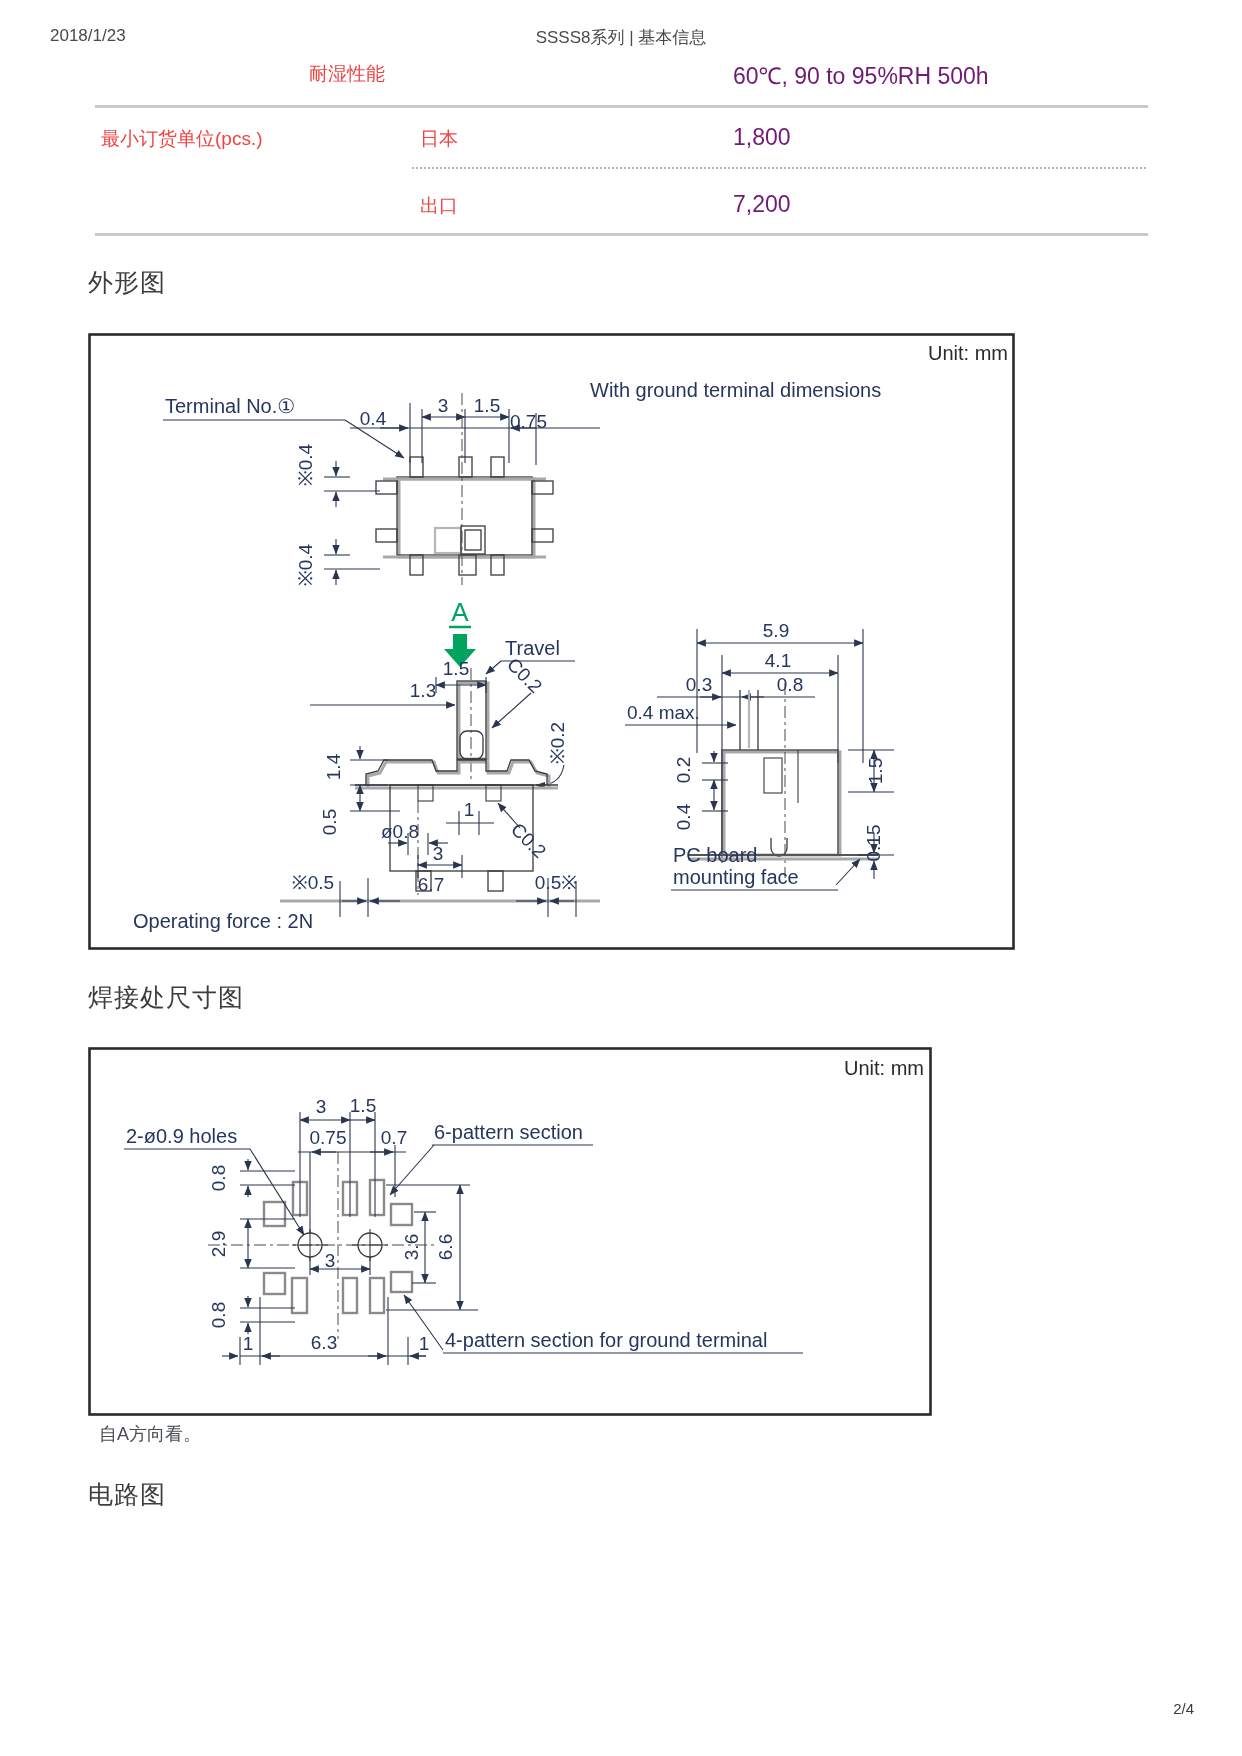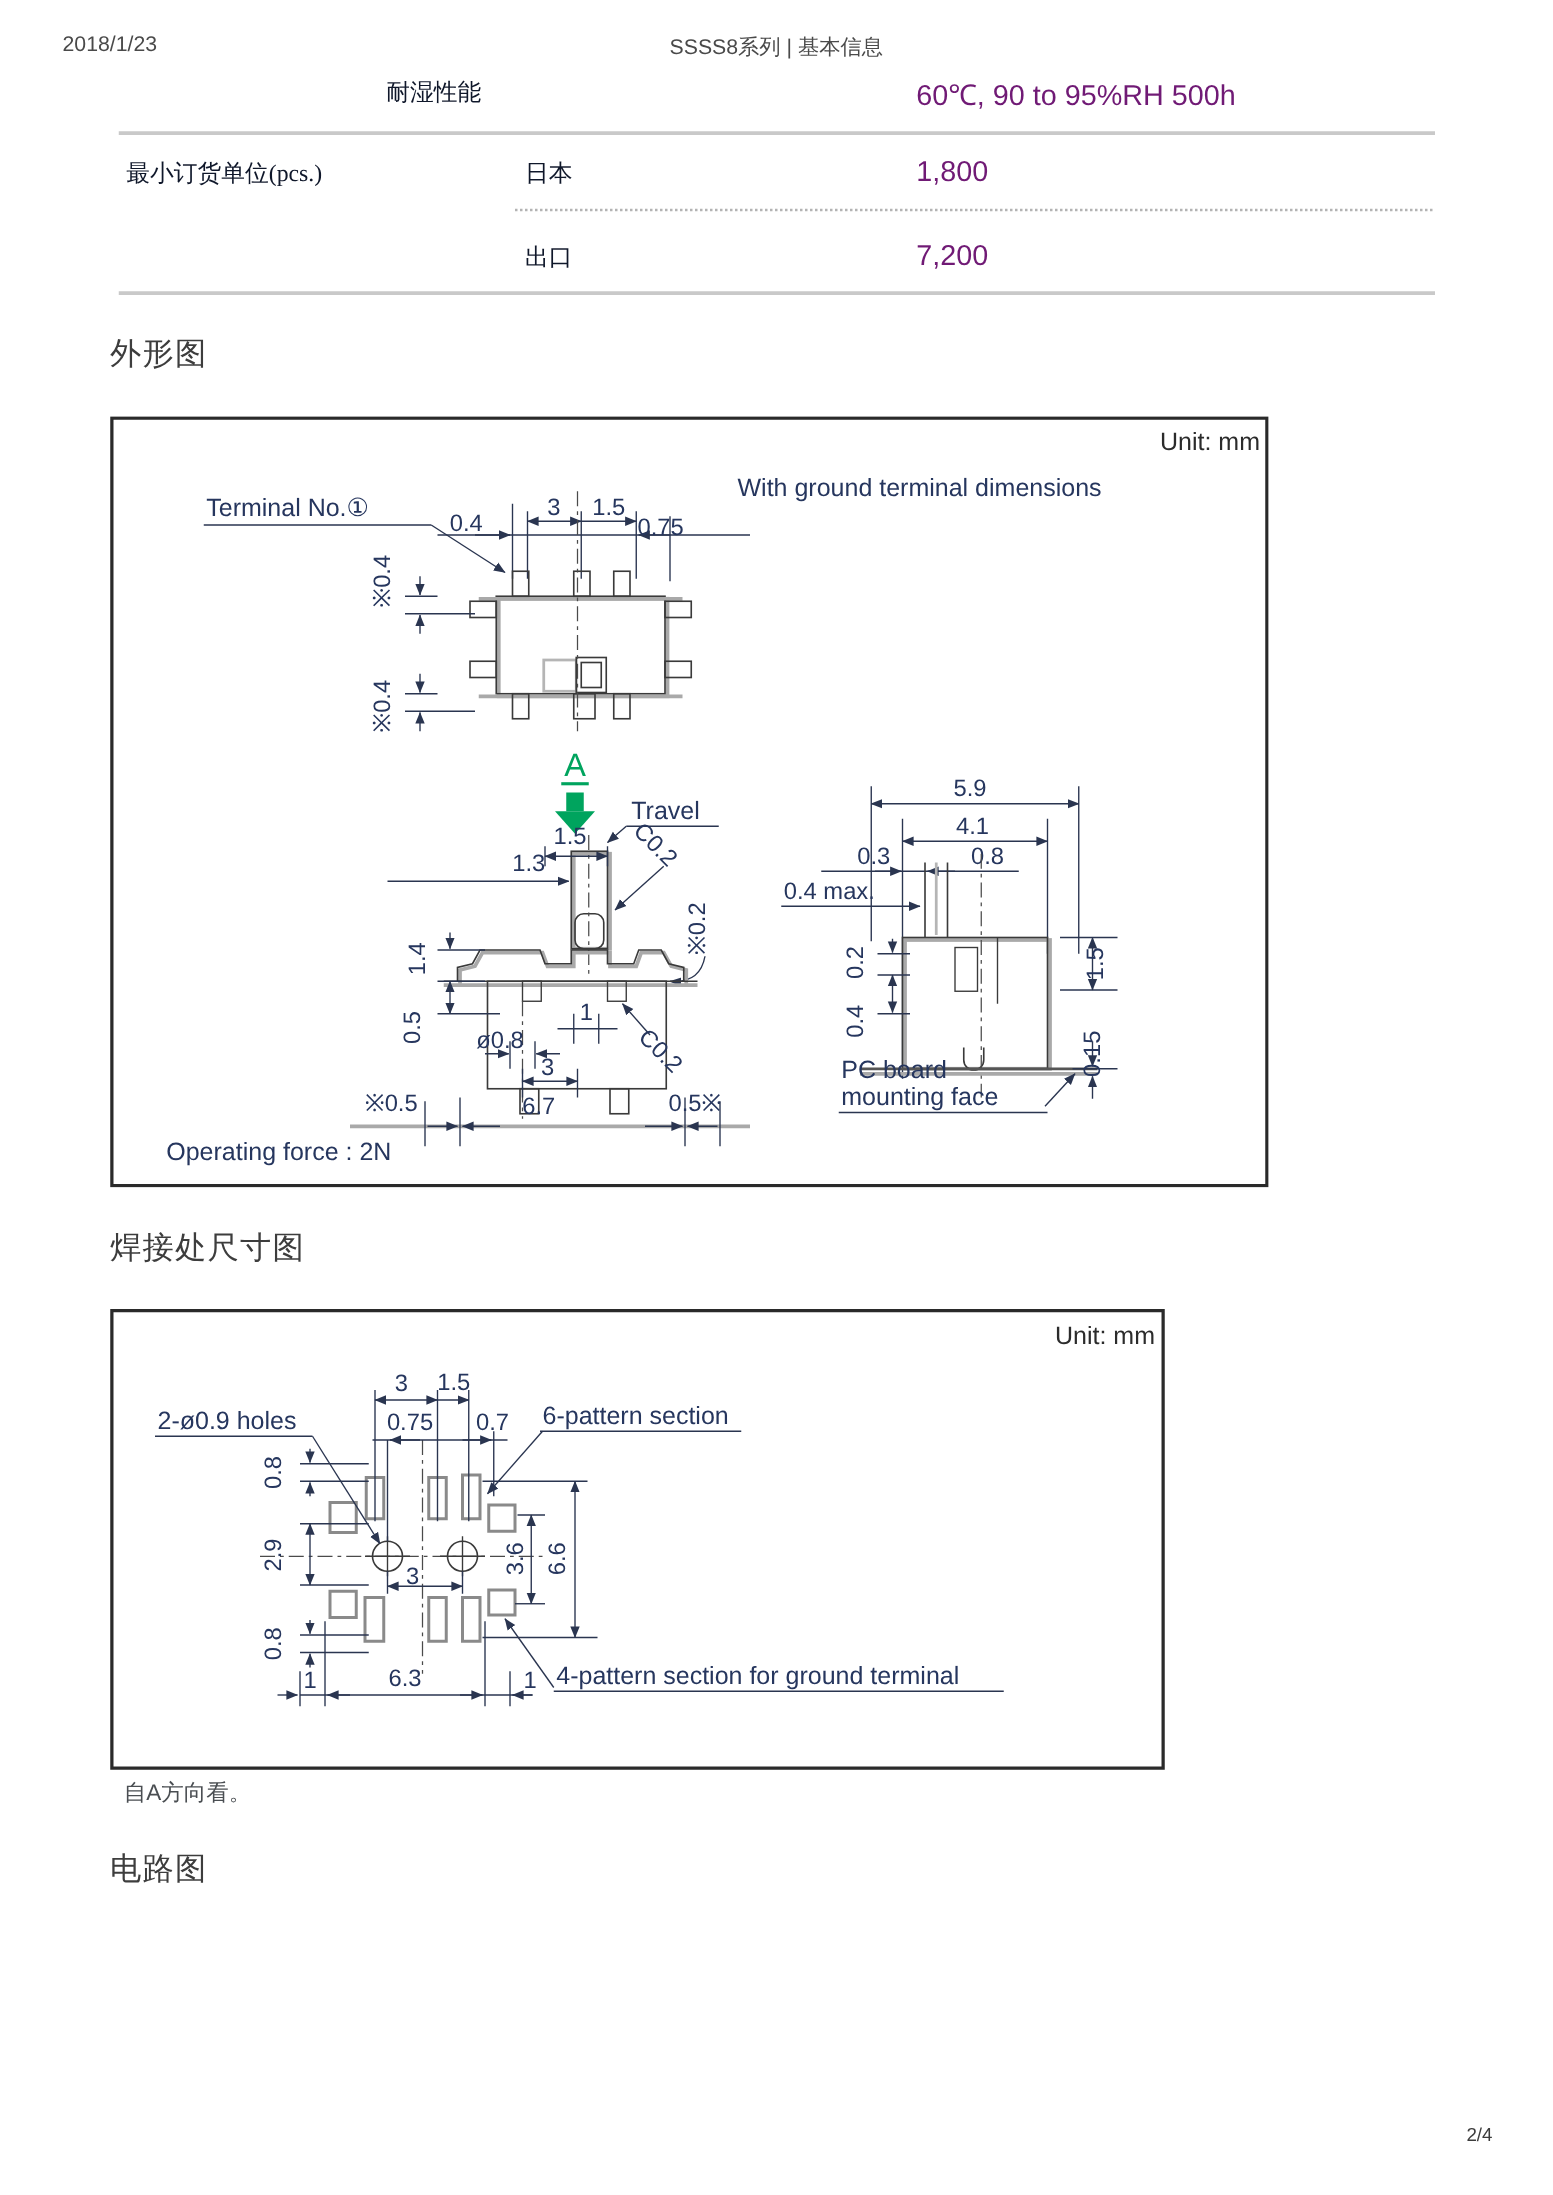--- a/index.html
+++ b/index.html
@@ -1,20 +1,20 @@
 <!DOCTYPE html>
 <html><head>
 <meta charset="utf-8">
 <style>
   html,body{margin:0;padding:0;background:#fff;}
   .page{position:relative;width:1242px;height:1756px;background:#ffffff;overflow:hidden;
         font-family:"Liberation Sans",sans-serif;color:#54585c;}
   .abs{position:absolute;}
   .hdr{font-size:17px;color:#4a4a4a;}
-  .cell{font-size:19px;color:#0f172a;white-space:nowrap;font-family:Liberation Serif, serif;}
+  .cell{font-size:19px;color:#ef4444;white-space:nowrap;}
   .val{font-size:23px;color:#701a75;}
   .secthead{font-size:25px;color:#3d3d3d;letter-spacing:1px;}
   .rule{background:#c9c9c9;height:3px;}
   .dotted{border-top:2px dotted #b3b3b3;height:0;}
   .note{font-size:18px;color:#4a4e52;text-align:right;}
   .foot{font-size:15px;color:#3c3c3c;}
   
   svg text{fill:#26365e;font-family:"Liberation Sans",sans-serif;font-size:19px;}
   svg text.lbl{font-size:20px;}
   svg text.unit{fill:#2b2b2b;font-size:20px;}

